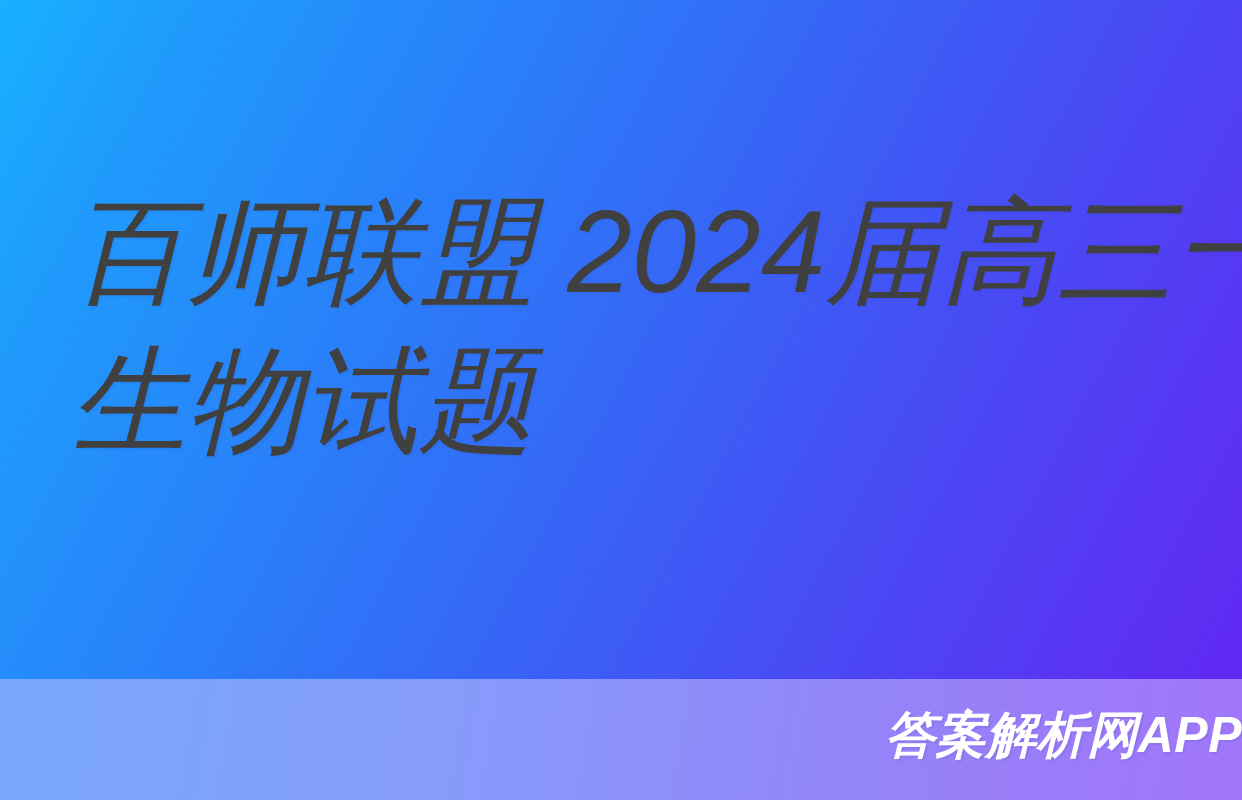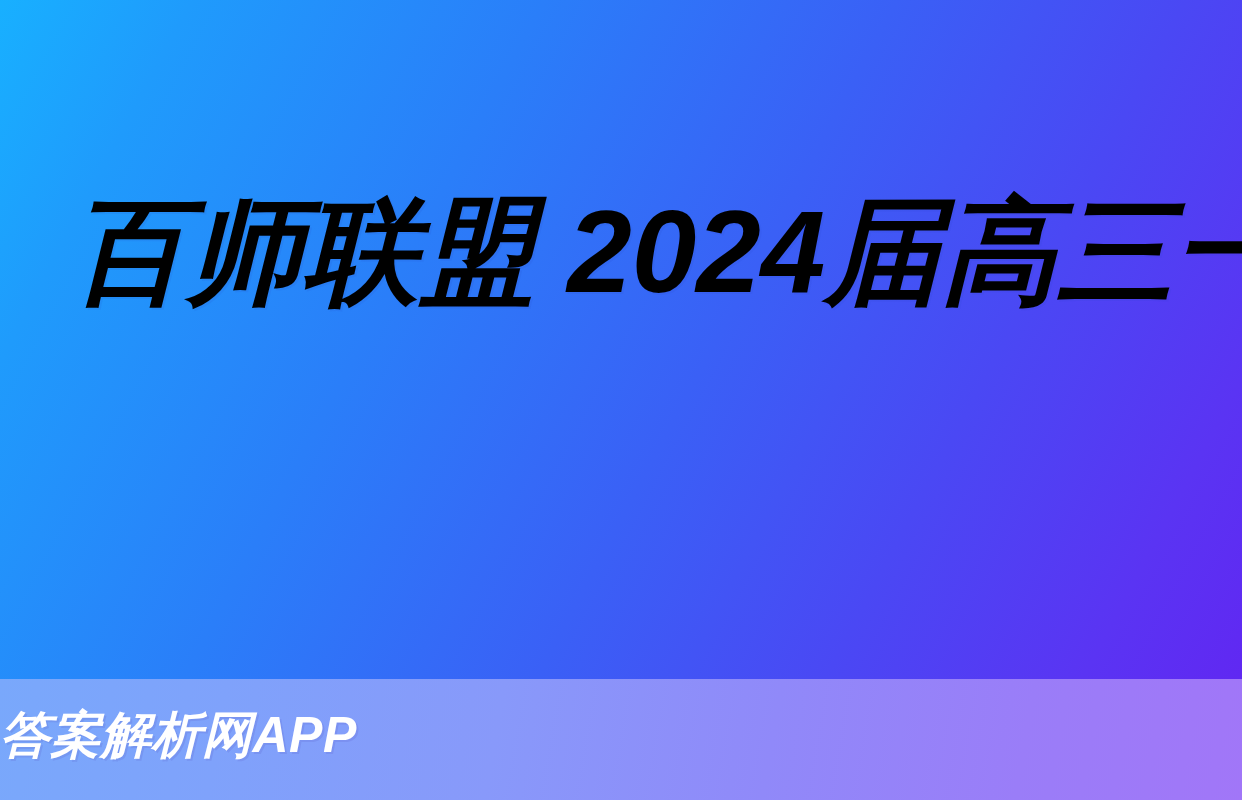--- a/index.html
+++ b/index.html
@@ -50,41 +50,41 @@
   }
 
   
   #title-block {
     position: absolute;
     left: 50%;
     top: 178px;
     transform: translateX(-50%);
     width: 1100px;
     text-align: left;
-    color: #000000;
+    color: #404040;
     font-size: 116px;
     line-height: 149px;
-    font-weight: 700;
+    font-weight: 400;
     font-style: italic;
     letter-spacing: 0px;
     white-space: nowrap;
     text-shadow: 2px 2px 0 rgba(40, 70, 200, 0.10);
   }
   #title-block .tline {
     display: block;
     white-space: nowrap;
   }
 
   
   #watermark {
     position: absolute;
     left: 0;
     top: 706px;
     width: 1242px;
-    text-align: left;
+    text-align: right;
     color: #ffffff;
     font-size: 50px;
     line-height: 58px;
     font-weight: 700;
     font-style: italic;
     letter-spacing: 0.5px;
     white-space: nowrap;
     text-shadow: 2px 2px 0 rgba(90, 90, 200, 0.18);
   }
 </style>
@@ -92,17 +92,18 @@
 <body>
 
 <div id="card">
 
   <div id="hero"></div>
 
   <div id="footband"></div>
 
   <div id="title-block">
     <span class="tline">百师联盟 2024届高三一</span>
+    <span class="tline">生物试题</span>
   </div>
 
   <div id="watermark">答案解析网APP</div>
 
 </div>
 
 </body></html>

